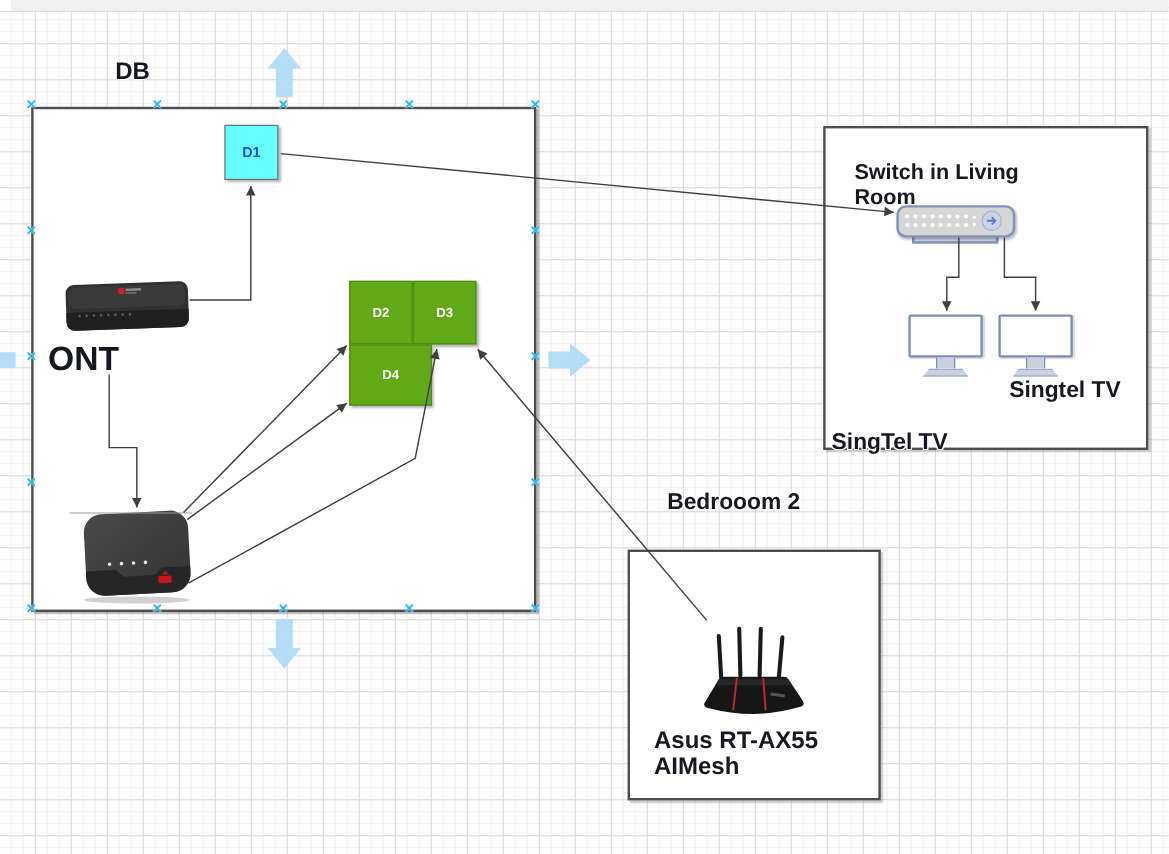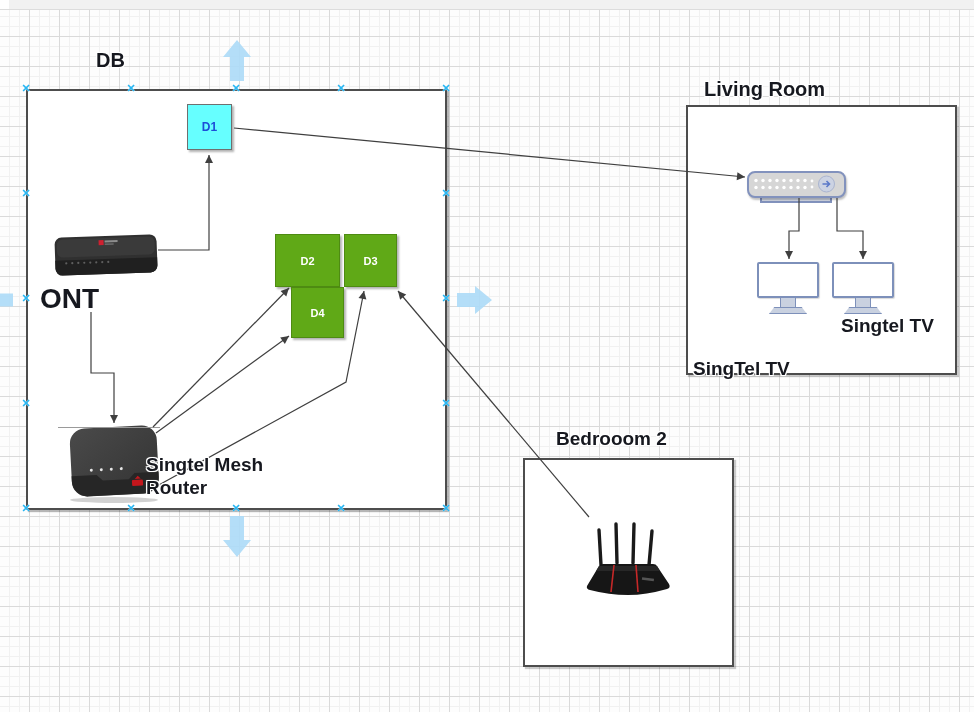--- a/index.html
+++ b/index.html
@@ -44,29 +44,28 @@
 <div id="canvas">
 
   <div class="hscroll">
     <div class="hscroll-corner"></div>
   </div>
 
   <div class="box" style="left:26px;top:89px;width:421px;height:421px;"></div>
   <div class="lbl" style="left:96px;top:49px;width:96px;font-size:20px;">DB</div>
 
   <div class="box" style="left:686px;top:105px;width:271px;height:270px;box-shadow:2px 2px 1px rgba(0,0,0,.2);"></div>
-  <div class="lbl" style="left:704px;top:78px;width:200px;font-size:20px;">Living Room</div>
 
   <div class="box" style="left:523px;top:458px;width:211px;height:209px;box-shadow:2px 2px 1px rgba(0,0,0,.2);"></div>
-  <div class="lbl" style="left:556px;top:428px;width:160px;font-size:19px;">Bedrooom 2</div>
+  <div class="lbl" style="left:556px;top:408px;width:160px;font-size:19px;">Bedrooom 2</div>
 
   <div class="node node-cyan" style="left:187px;top:104px;width:45px;height:46px;">D1</div>
-  <div class="node node-green" style="left:275px;top:234px;width:65px;height:53px;">D2</div>
+  <div class="node node-green" style="left:291px;top:234px;width:53px;height:53px;">D2</div>
   <div class="node node-green" style="left:344px;top:234px;width:53px;height:53px;">D3</div>
-  <div class="node node-green" style="left:291px;top:287px;width:53px;height:51px;">D4</div>
+  <div class="node node-green" style="left:291px;top:287px;width:69px;height:51px;">D4</div>
 
   <div class="icon-wrap" style="left:50px;top:228px;width:112px;height:52px;">
     <svg width="112" height="52" viewBox="0 0 112 52">
       <g transform="rotate(-2 56 26)">
         <rect x="5" y="8" width="102" height="38" rx="7" fill="#303030"></rect>
         <rect x="7" y="10" width="98" height="18" rx="6" fill="#3a3a3a"></rect>
         <path d="M5,31 h102 v8 a7,7 0 0 1 -7,7 h-88 a7,7 0 0 1 -7,-7 z" fill="#202020"></path>
         <rect x="49" y="12" width="5" height="5" fill="#cf2030"></rect>
         <rect x="55" y="12.5" width="13" height="2" fill="#8d8d8d"></rect>
         <rect x="55" y="15.5" width="9" height="1.5" fill="#6a6a6a"></rect>
@@ -101,21 +100,20 @@
           <circle cx="27" cy="45" r="1.5"></circle>
             <circle cx="37" cy="45" r="1.5"></circle>
             <circle cx="47" cy="45" r="1.5"></circle>
             <circle cx="57" cy="45" r="1.5"></circle>
         </g>
         <rect x="67" y="57" width="11" height="6" rx="1" fill="#c4161c"></rect>
         <path d="M70,56 l3,-3 3,3 z" fill="#c4161c"></path>
       </g>
     </svg>
   </div>
-  <div class="lbl" style="left:146px;top:453px;width:170px;font-size:19px;line-height:23px;">Singtel Mesh Router</div>
 
   <div class="switch">
     <div class="switch-stand"></div>
     <div class="switch-body">
       <svg width="95" height="23" viewBox="0 0 95 23">
         <g fill="#ffffff">
           <circle cx="7" cy="7.5" r="1.7"></circle>
             <circle cx="14" cy="7.5" r="1.7"></circle>
             <circle cx="21" cy="7.5" r="1.7"></circle>
             <circle cx="28" cy="7.5" r="1.7"></circle>
@@ -132,20 +130,21 @@
             <circle cx="49" cy="14.5" r="1.7"></circle>
             <circle cx="56" cy="14.5" r="1.7"></circle>
           <circle cx="63" cy="8" r="1.4"></circle>
             <circle cx="63" cy="14" r="1.4"></circle>
         </g>
         <circle cx="77.5" cy="11" r="8" fill="#ccd3e3" stroke="#aab4cf" stroke-width="1"></circle>
         <path d="M73.5,11 h7 m-3,-3 l3,3 -3,3" stroke="#5b79c9" stroke-width="1.6" fill="none"></path>
       </svg>
     </div>
   </div>
+  <div class="lbl" style="left:712px;top:133px;width:170px;font-size:18px;line-height:21px;">Switch in Living Room</div>
 
   <div class="tv" style="left:757px;top:262px;">
     <div class="tv-screen"></div>
     <div class="tv-neck"></div>
     <div class="tv-base"></div>
   </div>
   <div class="tv" style="left:832px;top:262px;">
     <div class="tv-screen"></div>
     <div class="tv-neck"></div>
     <div class="tv-base"></div>
@@ -161,20 +160,21 @@
         <path d="M49,46 L50,7"></path>
         <path d="M65,48 L68,14"></path>
       </g>
       <path d="M3,69 L15,49 Q16,47 19,47 L69,47 Q72,47 73,49 L85,67 Q87,71 83,72 Q62,78 44,78 Q25,78 6,73 Q2,72 3,69 Z" fill="#161616"></path>
       <path d="M15,49 L73,49 L76,54 L12,54 Z" fill="#2e2e2e" opacity="0.75"></path>
       <path d="M30,48 L27,75" stroke="#c62828" stroke-width="1.6"></path>
       <path d="M52,48 L54,75" stroke="#c62828" stroke-width="1.6"></path>
       <rect x="58" y="61" width="12" height="2.5" fill="#555" transform="rotate(8 64 62)"></rect>
     </svg>
   </div>
+  <div class="lbl" style="left:545px;top:606px;width:190px;font-size:20px;line-height:22px;">Asus RT-AX55 AIMesh</div>
 
   <svg id="edges" width="974" height="712" viewBox="0 0 974 712">
     <defs>
       <marker id="arr" viewBox="0 0 12 12" refX="11" refY="6" markerWidth="8" markerHeight="8" orient="auto">
         <path d="M1,1 L11,6 L1,11 z" fill="#3f3f3f"></path>
       </marker>
     </defs>
 
     <g fill="#aedbf7" opacity="0.92">
       <polygon points="237,40 251,57 244,57 244,81 230,81 230,57 223,57"></polygon>

